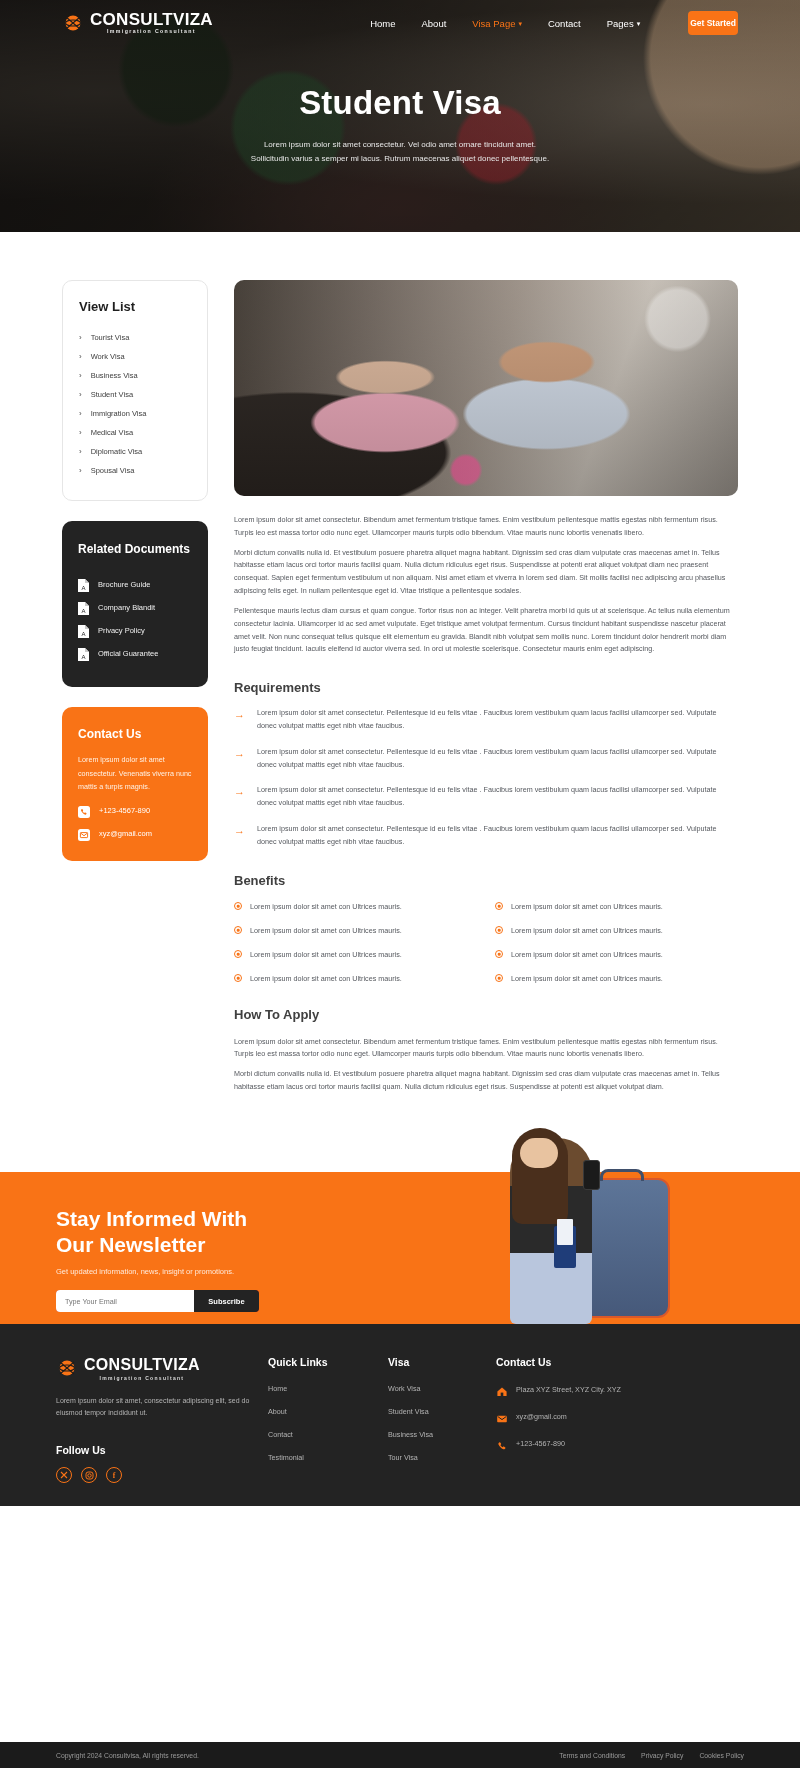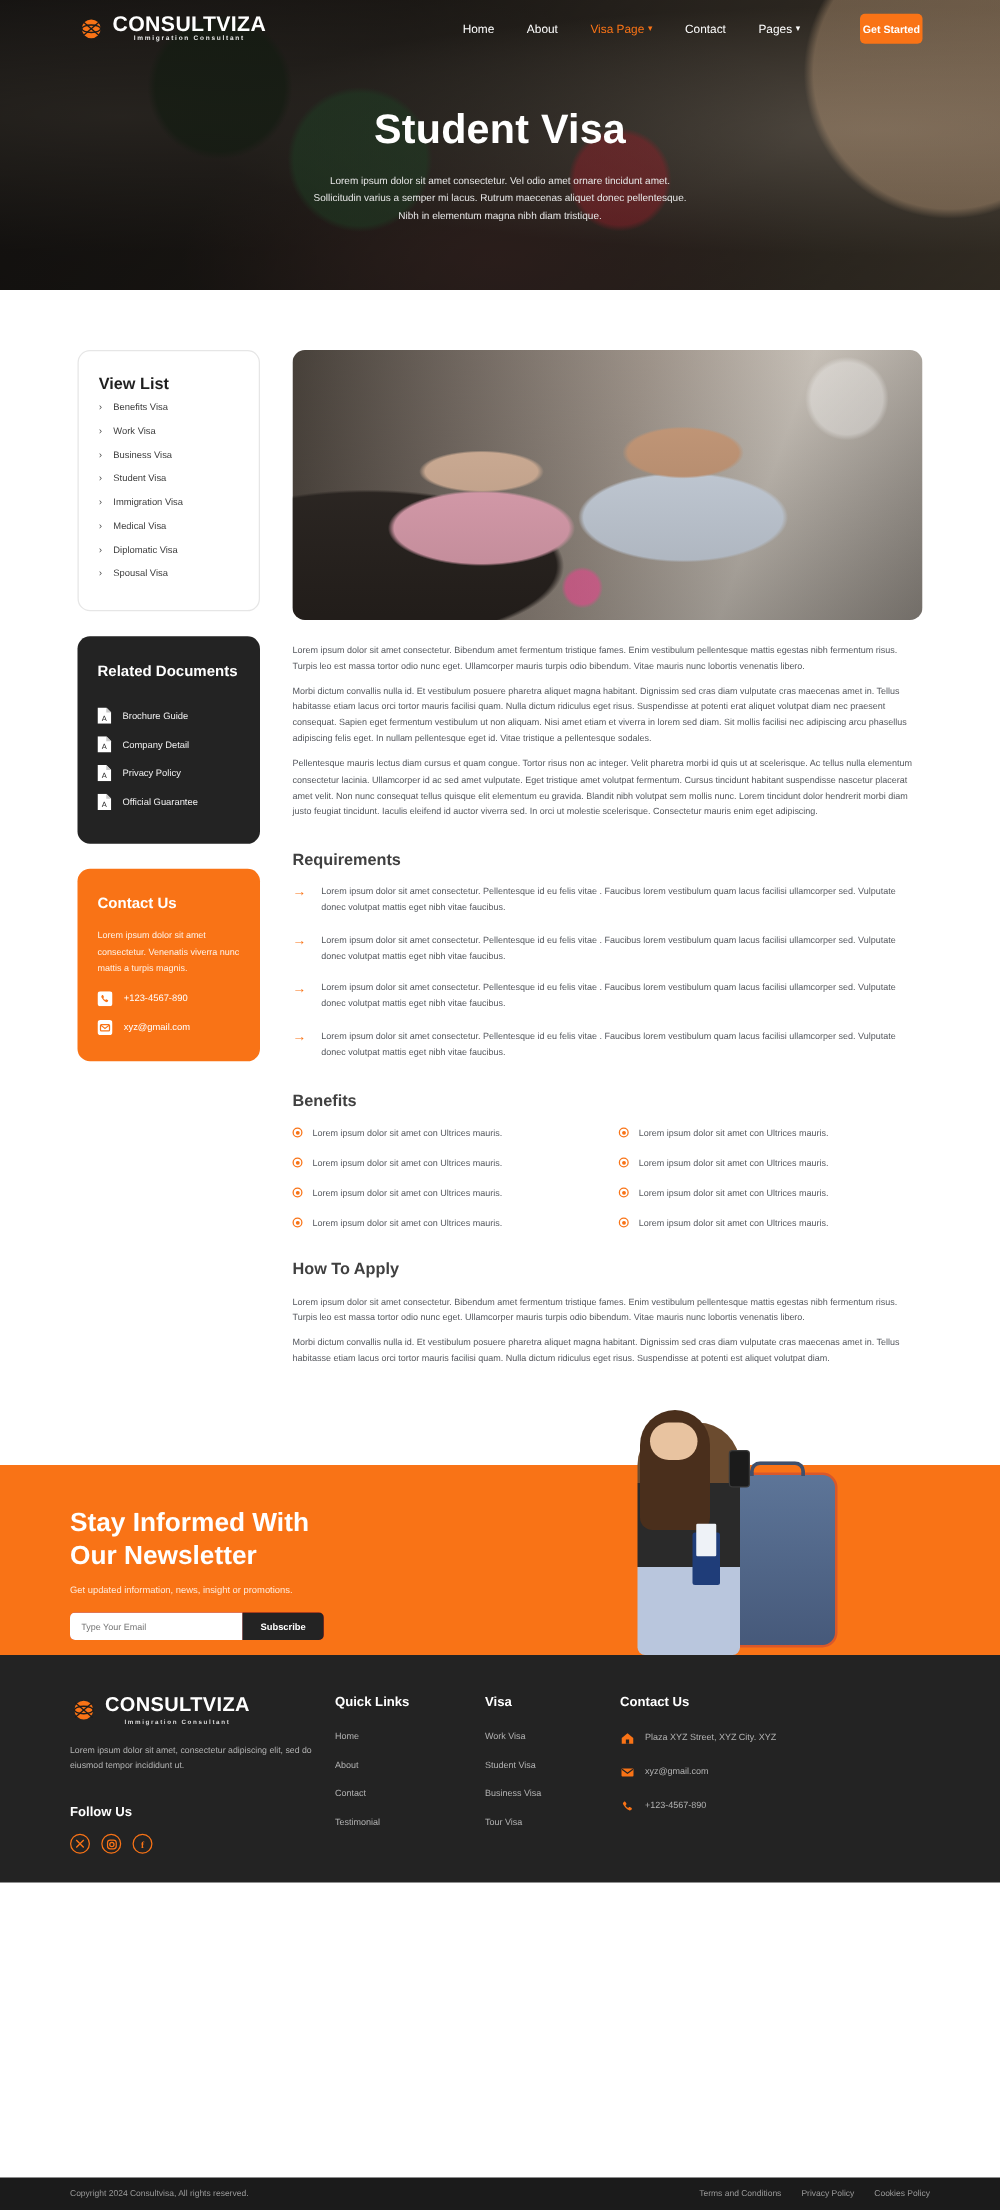--- a/index.html
+++ b/index.html
@@ -68,21 +68,21 @@
 
   
   .main { padding:48px 62px 0 62px; display:flex; gap:26px; align-items:flex-start; }
   .sidebar { width:146px; flex:0 0 146px; }
   .content { flex:1; }
 
   .card-viewlist {
     border:1px solid #e6e6e6; border-radius:10px; padding:18px 16px 20px 16px;
     background:#fff;
   }
-  .viewlist-title { font-size:13px; font-weight:700; margin-bottom:2px; }
+  .viewlist-title { font-size:13px; font-weight:700; margin-bottom:14px; }
   .vl-item {
     display:flex; align-items:center; gap:9px; padding:5px 0;
     font-size:7.5px; color:#3d3d3d; cursor:pointer;
   }
   .vl-chev { color:#4a4a4a; font-size:8px; line-height:1; }
 
   .card-docs {
     background:#232323; border-radius:10px; padding:20px 16px 22px 16px;
     margin-top:20px; color:#fff;
   }
@@ -278,34 +278,33 @@
             <span class="caret">▾</span>
           </a>
         <button class="btn-started">Get Started</button>
       </div>
     </div>
     <div class="hero-body">
       <div class="hero-title">Student Visa</div>
       <div class="hero-sub">
         <div>Lorem ipsum dolor sit amet consectetur. Vel odio amet ornare tincidunt amet.</div>
         <div>Sollicitudin varius a semper mi lacus. Rutrum maecenas aliquet donec pellentesque.</div>
-        <div>Nibh in elementum magna nibh diam tristique.</div>
       </div>
     </div>
   </div>
 
   <div class="main">
 
     <aside class="sidebar">
 
       <div class="card-viewlist">
         <div class="viewlist-title">View List</div>
         <div class="vl-item">
             <span class="vl-chev">›</span>
-            <span>Benefits Visa</span>
+            <span>Tourist Visa</span>
           </div>
         <div class="vl-item">
             <span class="vl-chev">›</span>
             <span>Work Visa</span>
           </div>
         <div class="vl-item">
             <span class="vl-chev">›</span>
             <span>Business Visa</span>
           </div>
         <div class="vl-item">
@@ -339,21 +338,21 @@
                 <text x="5.5" y="10.5" font-size="6" text-anchor="middle" fill="#232323" font-family="Liberation Sans">A</text>
               </svg></span>
           <span class="doc-label">Brochure Guide</span>
         </div>
         <div class="doc-item">
           <span class="pdf-ico"><svg width="11" height="13" viewBox="0 0 11 13">
                 <path d="M0 0h7l4 4v9H0z" fill="#fff"></path>
                 <path d="M7 0l4 4H7z" fill="#c9c9c9"></path>
                 <text x="5.5" y="10.5" font-size="6" text-anchor="middle" fill="#232323" font-family="Liberation Sans">A</text>
               </svg></span>
-          <span class="doc-label">Company Detail</span>
+          <span class="doc-label">Company Blandit</span>
         </div>
         <div class="doc-item">
           <span class="pdf-ico"><svg width="11" height="13" viewBox="0 0 11 13">
                 <path d="M0 0h7l4 4v9H0z" fill="#fff"></path>
                 <path d="M7 0l4 4H7z" fill="#c9c9c9"></path>
                 <text x="5.5" y="10.5" font-size="6" text-anchor="middle" fill="#232323" font-family="Liberation Sans">A</text>
               </svg></span>
           <span class="doc-label">Privacy Policy</span>
         </div>
         <div class="doc-item">

